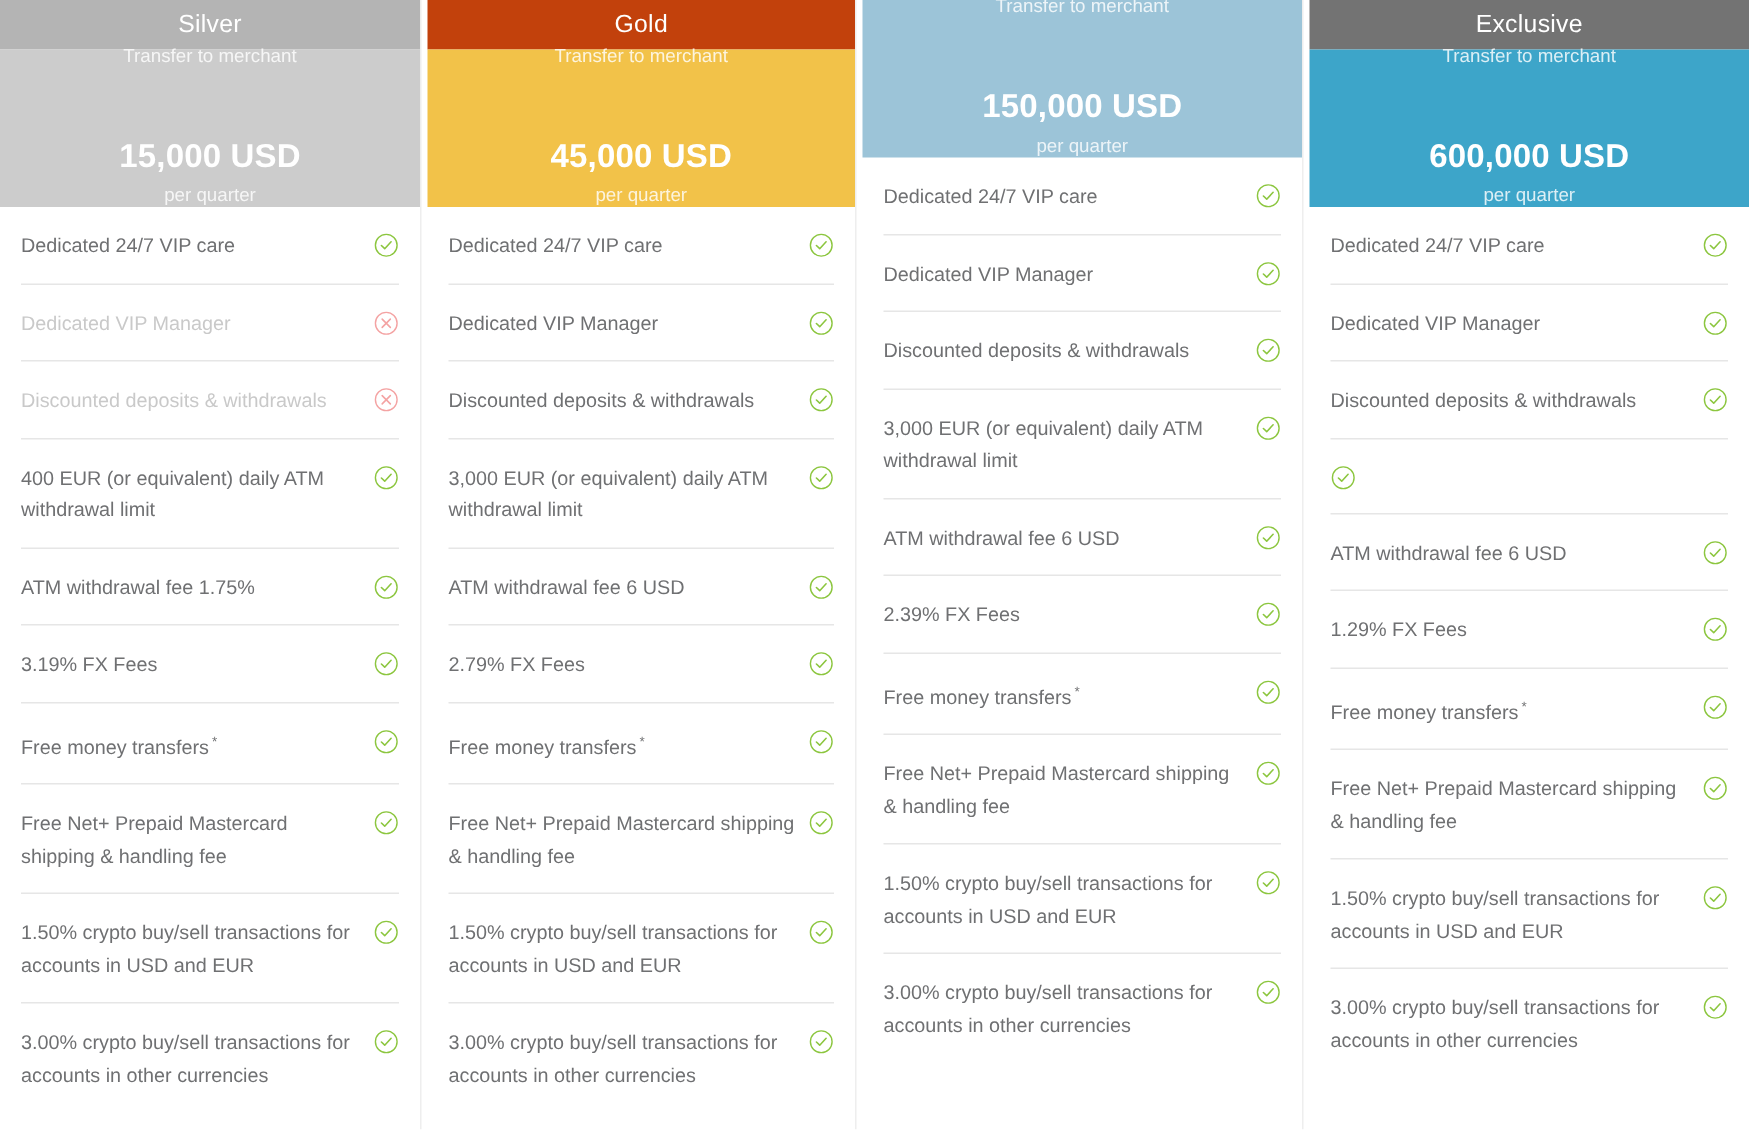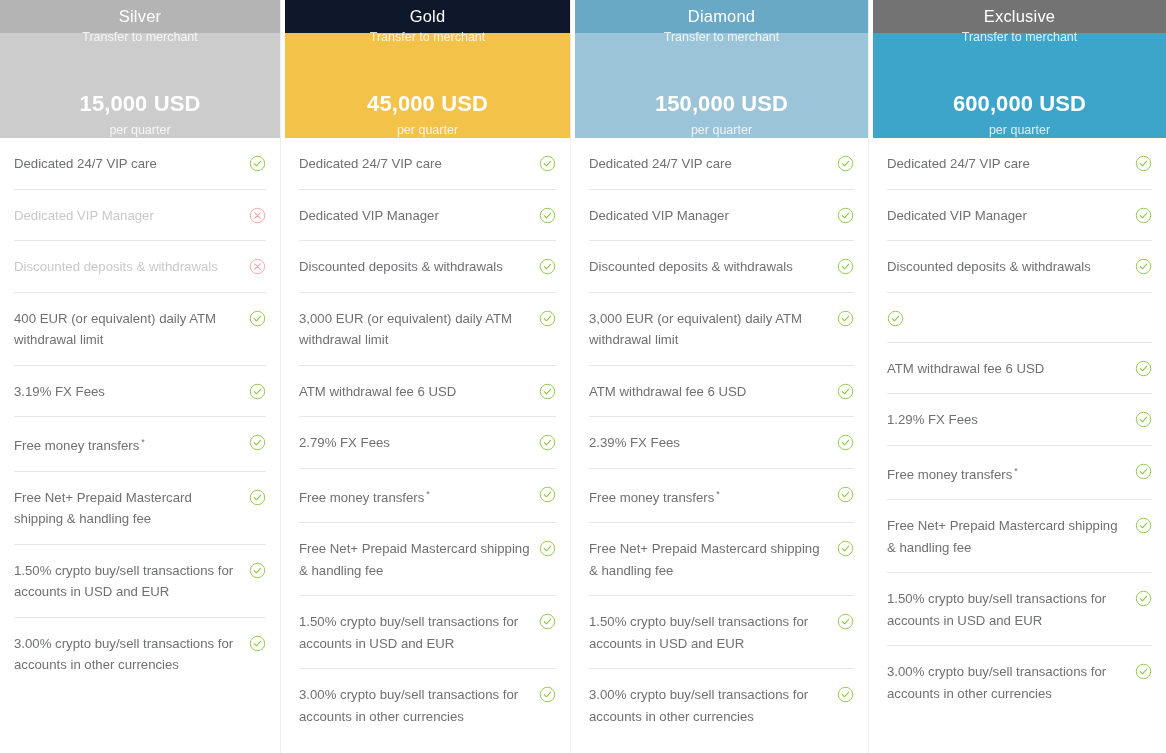--- a/index.html
+++ b/index.html
@@ -60,21 +60,21 @@
     margin-top: 41px;
   }
   .price-period {
     font-size: 12.5px;
     color: rgba(255,255,255,.82);
   }
 
   
   .theme-silver    .plan-title { background: #b4b4b4; }
   .theme-silver    .plan-price-box { background: #cccccc; }
-  .theme-gold      .plan-title { background: #0f172a; }
+  .theme-gold      .plan-title { background: #c2410c; }
   .theme-gold      .plan-price-box { background: #f2c249; }
   .theme-diamond   .plan-title { background: #6aa9c6; }
   .theme-diamond   .plan-price-box { background: #9cc4d8; }
   .theme-exclusive .plan-title { background: #737373; }
   .theme-exclusive .plan-price-box { background: #3da5c9; }
 
   
   .feature-list {
     flex: 1 1 auto;
     padding: 0 14px;
@@ -164,20 +164,29 @@
         <div class="feature-row">
           <div class="feature-text">400 EUR (or equivalent) daily ATM withdrawal limit</div>
           <span class="status-icon">
             <svg viewBox="0 0 20 20" aria-hidden="true">
               <circle cx="10" cy="10" r="8.5" fill="none" stroke="#8cc63f" stroke-width="1.1"></circle>
               <path d="M6.2 10.2 L8.8 12.7 L13.8 7.3" fill="none" stroke="#8cc63f" stroke-width="1.25" stroke-linecap="round" stroke-linejoin="round"></path>
             </svg>
           </span>
         </div>
         <div class="feature-row">
+          <div class="feature-text">ATM withdrawal fee 1.75%</div>
+          <span class="status-icon">
+            <svg viewBox="0 0 20 20" aria-hidden="true">
+              <circle cx="10" cy="10" r="8.5" fill="none" stroke="#8cc63f" stroke-width="1.1"></circle>
+              <path d="M6.2 10.2 L8.8 12.7 L13.8 7.3" fill="none" stroke="#8cc63f" stroke-width="1.25" stroke-linecap="round" stroke-linejoin="round"></path>
+            </svg>
+          </span>
+        </div>
+        <div class="feature-row">
           <div class="feature-text">3.19% FX Fees</div>
           <span class="status-icon">
             <svg viewBox="0 0 20 20" aria-hidden="true">
               <circle cx="10" cy="10" r="8.5" fill="none" stroke="#8cc63f" stroke-width="1.1"></circle>
               <path d="M6.2 10.2 L8.8 12.7 L13.8 7.3" fill="none" stroke="#8cc63f" stroke-width="1.25" stroke-linecap="round" stroke-linejoin="round"></path>
             </svg>
           </span>
         </div>
         <div class="feature-row">
           <div class="feature-text">Free money transfers<sup>*</sup></div>
@@ -317,21 +326,20 @@
               <path d="M6.2 10.2 L8.8 12.7 L13.8 7.3" fill="none" stroke="#8cc63f" stroke-width="1.25" stroke-linecap="round" stroke-linejoin="round"></path>
             </svg>
           </span>
         </div>
       </div>
   </div>
 
   <div class="divider"></div>
 
   <div class="plan-column col-diamond theme-diamond">
-    <div class="plan-title">Diamond</div>
     <div class="plan-price-box">
       <div class="price-caption">Transfer to merchant</div>
       <div class="price-amount">150,000 USD</div>
       <div class="price-period">per quarter</div>
     </div>
     <div class="feature-list">
         <div class="feature-row">
           <div class="feature-text">Dedicated 24/7 VIP care</div>
           <span class="status-icon">
             <svg viewBox="0 0 20 20" aria-hidden="true">

